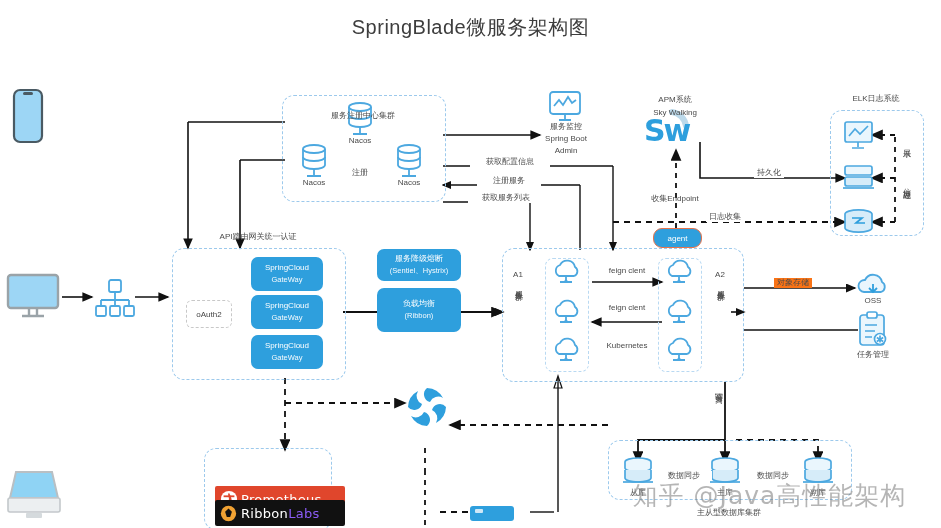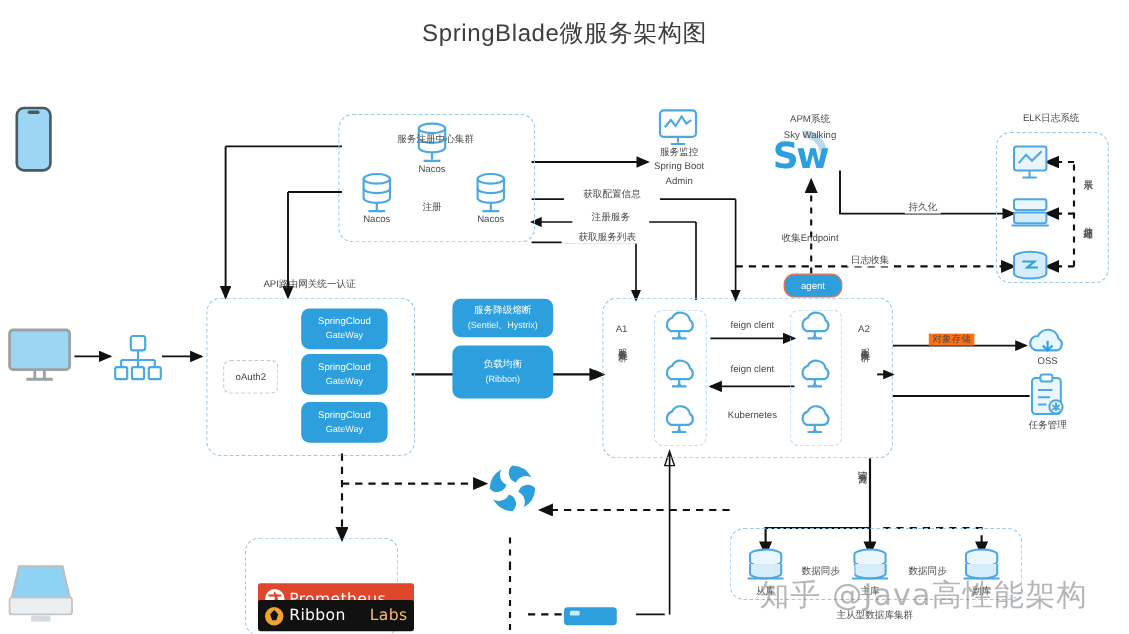--- a/index.html
+++ b/index.html
@@ -53,21 +53,21 @@
   .promo{
     position:absolute;background:#e0462c;color:#fff;border-radius:2px;
     display:flex;align-items:center;font-size:13px;padding-left:26px;
     font-family:"DejaVu Sans",sans-serif;letter-spacing:.3px;
   }
   .grafana{
     position:absolute;background:#111111;color:#fff;border-radius:2px;
     display:flex;align-items:center;font-size:13px;padding-left:26px;
     font-family:"DejaVu Sans",sans-serif;letter-spacing:.3px;
   }
-  .grafana .orange{color:#fdba74;margin-left:20px;}
+  .grafana .orange{color:#8b5cf6;margin-left:0;}
   .watermark{
     position:absolute;left:560px;top:478px;width:419px;height:34px;
     font-size:25px;color:rgba(120,120,120,0.55);
     display:flex;align-items:center;justify-content:center;
     font-family:"DejaVu Sans",sans-serif;letter-spacing:1px;
     pointer-events:none;
   }
   .bottombar{
     position:absolute;background:#2e9fdd;border-radius:3px;
   }

